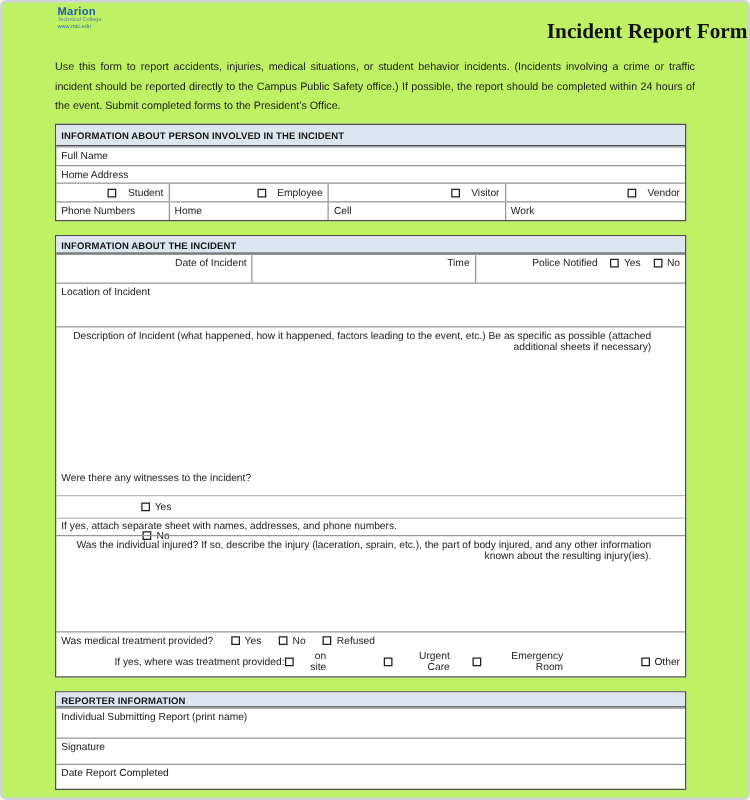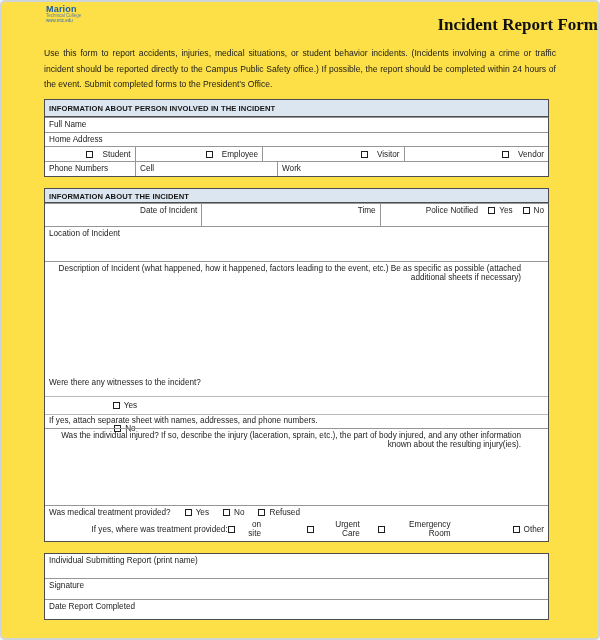--- a/index.html
+++ b/index.html
@@ -1,20 +1,20 @@
 <!DOCTYPE html>
 <html><head>
 <meta charset="utf-8">
 <style>
   * { margin:0; padding:0; box-sizing:border-box; }
   html,body { background:#f4f4f4; }
   body { font-family:"Liberation Sans", sans-serif; color:#1c1c1c; }
   .page {
     position:relative; width:600px; height:640px; margin:0 auto;
-    background:#fde047; border:2px solid #cfd4d9; border-radius:5px;
+    background:#bef264; border:2px solid #cfd4d9; border-radius:5px;
     overflow:hidden;
   }
   
   .logo { position:absolute; left:44px; top:3px; line-height:1.05; }
   .logo .brand { font-size:9px; font-weight:bold; color:#1d5fa9; letter-spacing:.2px; }
   .logo .tagline { font-size:4.5px; color:#5d7fa6; }
   .logo .url { font-size:4.5px; color:#2d6cb5; }
   
   .title {
     position:absolute; top:13px; left:0; width:100%; text-align:right;
@@ -107,20 +107,21 @@
         <span class="cb"></span>
         <span>Visitor</span>
       </div>
       <div class="cell c4 vline center">
         <span class="cb"></span>
         <span>Vendor</span>
       </div>
     </div>
     <div class="row r4">
       <div class="cell c1 lbl">Phone Numbers</div>
+      <div class="cell c2 vline lbl">Home</div>
       <div class="cell c3 vline lbl">Cell</div>
       <div class="cell c4 vline lbl">Work</div>
     </div>
   </div>
 
   <div class="tbl" id="t2">
     <div class="row r-h hdr-row">INFORMATION ABOUT THE INCIDENT</div>
     <div class="row r-date">
       <div class="cell c-date lbl">Date of Incident</div>
       <div class="cell c-time vline lbl">Time</div>
@@ -195,20 +196,21 @@
         </span>
         <span class="opt gap4" style="margin-left:62px;">
           <span class="cb"></span>
           <span>Other</span>
         </span>
       </div>
     </div>
   </div>
 
   <div class="tbl" id="t3">
+    <div class="row r-h hdr-row">REPORTER INFORMATION</div>
     <div class="row r1">
       <div class="cell lbl">Individual Submitting Report (print name)</div>
     </div>
     <div class="row r2">
       <div class="cell lbl">Signature</div>
     </div>
     <div class="row r3">
       <div class="cell lbl">Date Report Completed</div>
     </div>
   </div>

